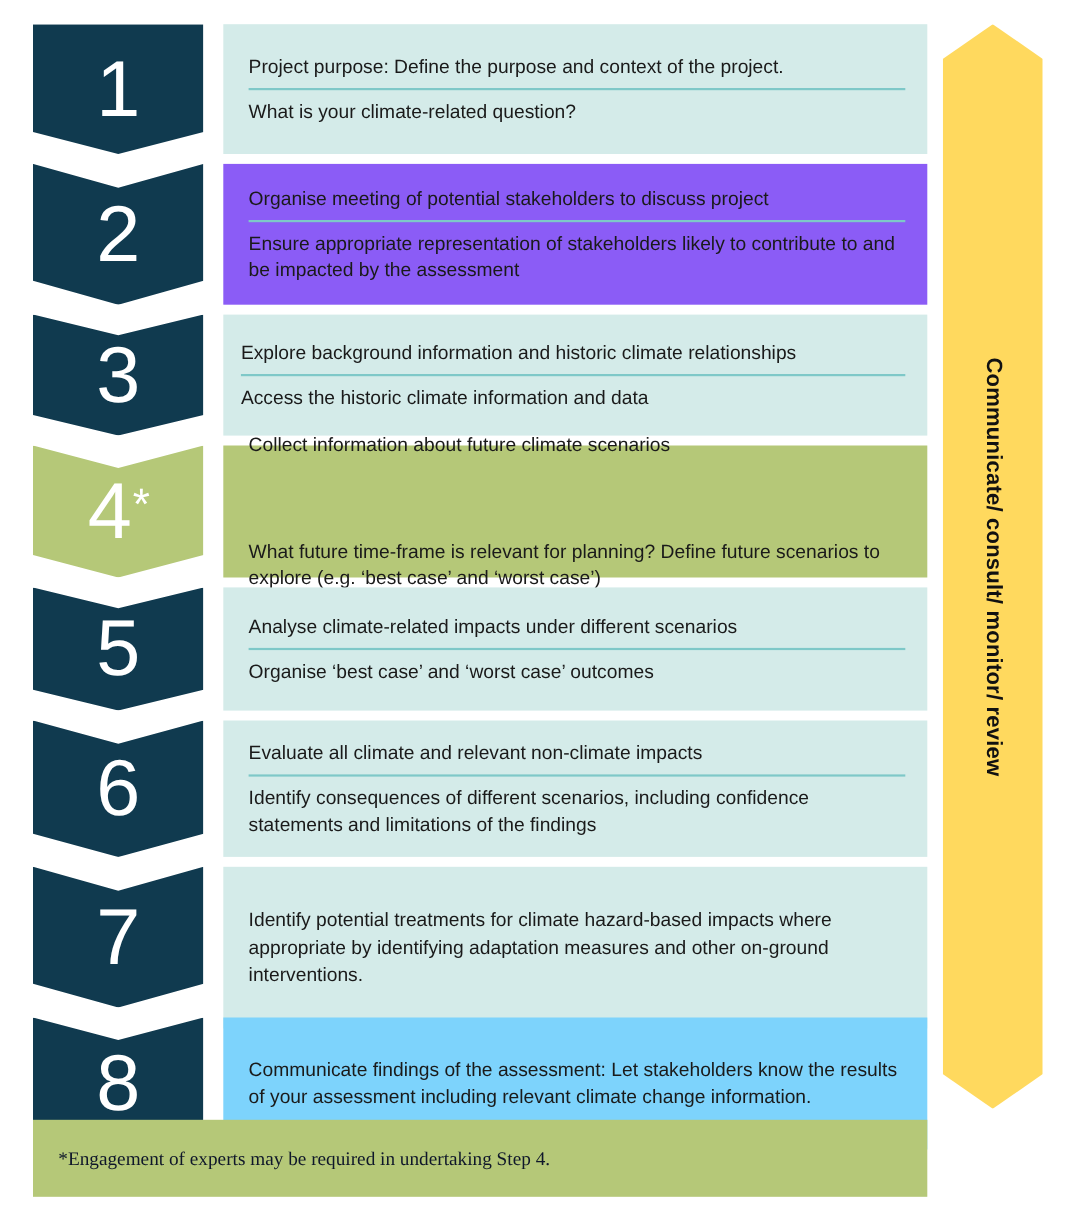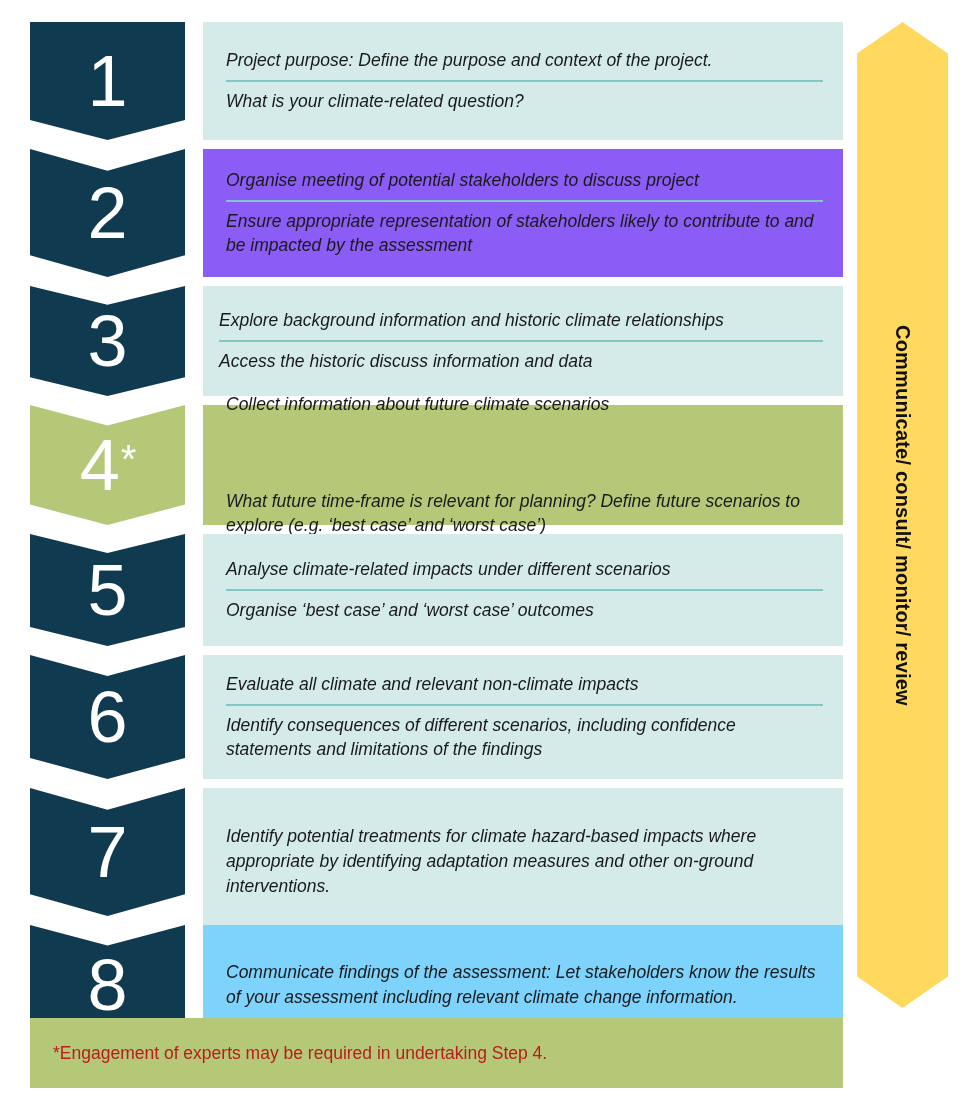--- a/index.html
+++ b/index.html
@@ -58,21 +58,20 @@
 
   
   .panel{
     flex:1 1 auto;
     margin-left:18px;
     padding:14px 20px 14px 23px;
     box-sizing:border-box;
     display:flex;
     flex-direction:column;
     justify-content:center;
-    font-style:italic;
   }
   .panel-line{
     font-size:17.5px;
     line-height:1.42;
     color:#1a1a1a;
   }
   .panel-rule{
     height:2px;
     background:#7ec8c8;
     margin:7px 0 7px 0;
@@ -112,21 +111,22 @@
     position:absolute;
     left:30px; top:1018px;
     width:813px; height:70px;
     box-sizing:border-box;
     display:flex;
     align-items:center;
     padding-left:23px;
   }
   .footnote-text{
     font-size:17.5px;
-    color:#b91c1c;
+    color:#0f172a;
+    font-family:Liberation Serif, serif;
   }
 </style>
 </head>
 <body>
 
 <div id="root">
 
   <div class="steps" id="steps">
       <div class="step-row" style="height: 118px; margin-bottom: 9px;">
         <div class="chev first" style="background: rgb(16, 58, 79); height: 118px;">
@@ -148,21 +148,21 @@
           <div class="panel-line">Ensure appropriate representation of stakeholders likely to contribute to and be impacted by the assessment</div>
         </div>
       </div>
       <div class="step-row" style="height: 110px; margin-bottom: 9px;">
         <div class="chev" style="background: rgb(16, 58, 79); height: 110px;">
           <div class="chev-num">3</div>
         </div>
         <div class="panel" style="background: rgb(212, 235, 233); height: 110px; padding-left: 16px;">
           <div class="panel-line">Explore background information and historic climate relationships</div>
           <div class="panel-rule"></div>
-          <div class="panel-line">Access the historic discuss information and data</div>
+          <div class="panel-line">Access the historic climate information and data</div>
         </div>
       </div>
       <div class="step-row" style="height: 120px; margin-bottom: 9px;">
         <div class="chev" style="background: rgb(181, 200, 120); height: 120px;">
           <div class="chev-num">4</div>
           <span class="chev-star">*</span>
         </div>
         <div class="panel green" style="background: rgb(181, 200, 120); height: 120px; gap: 29px;">
           <div class="panel-line">Collect information about future climate scenarios</div>
           <div class="panel-rule"></div>

